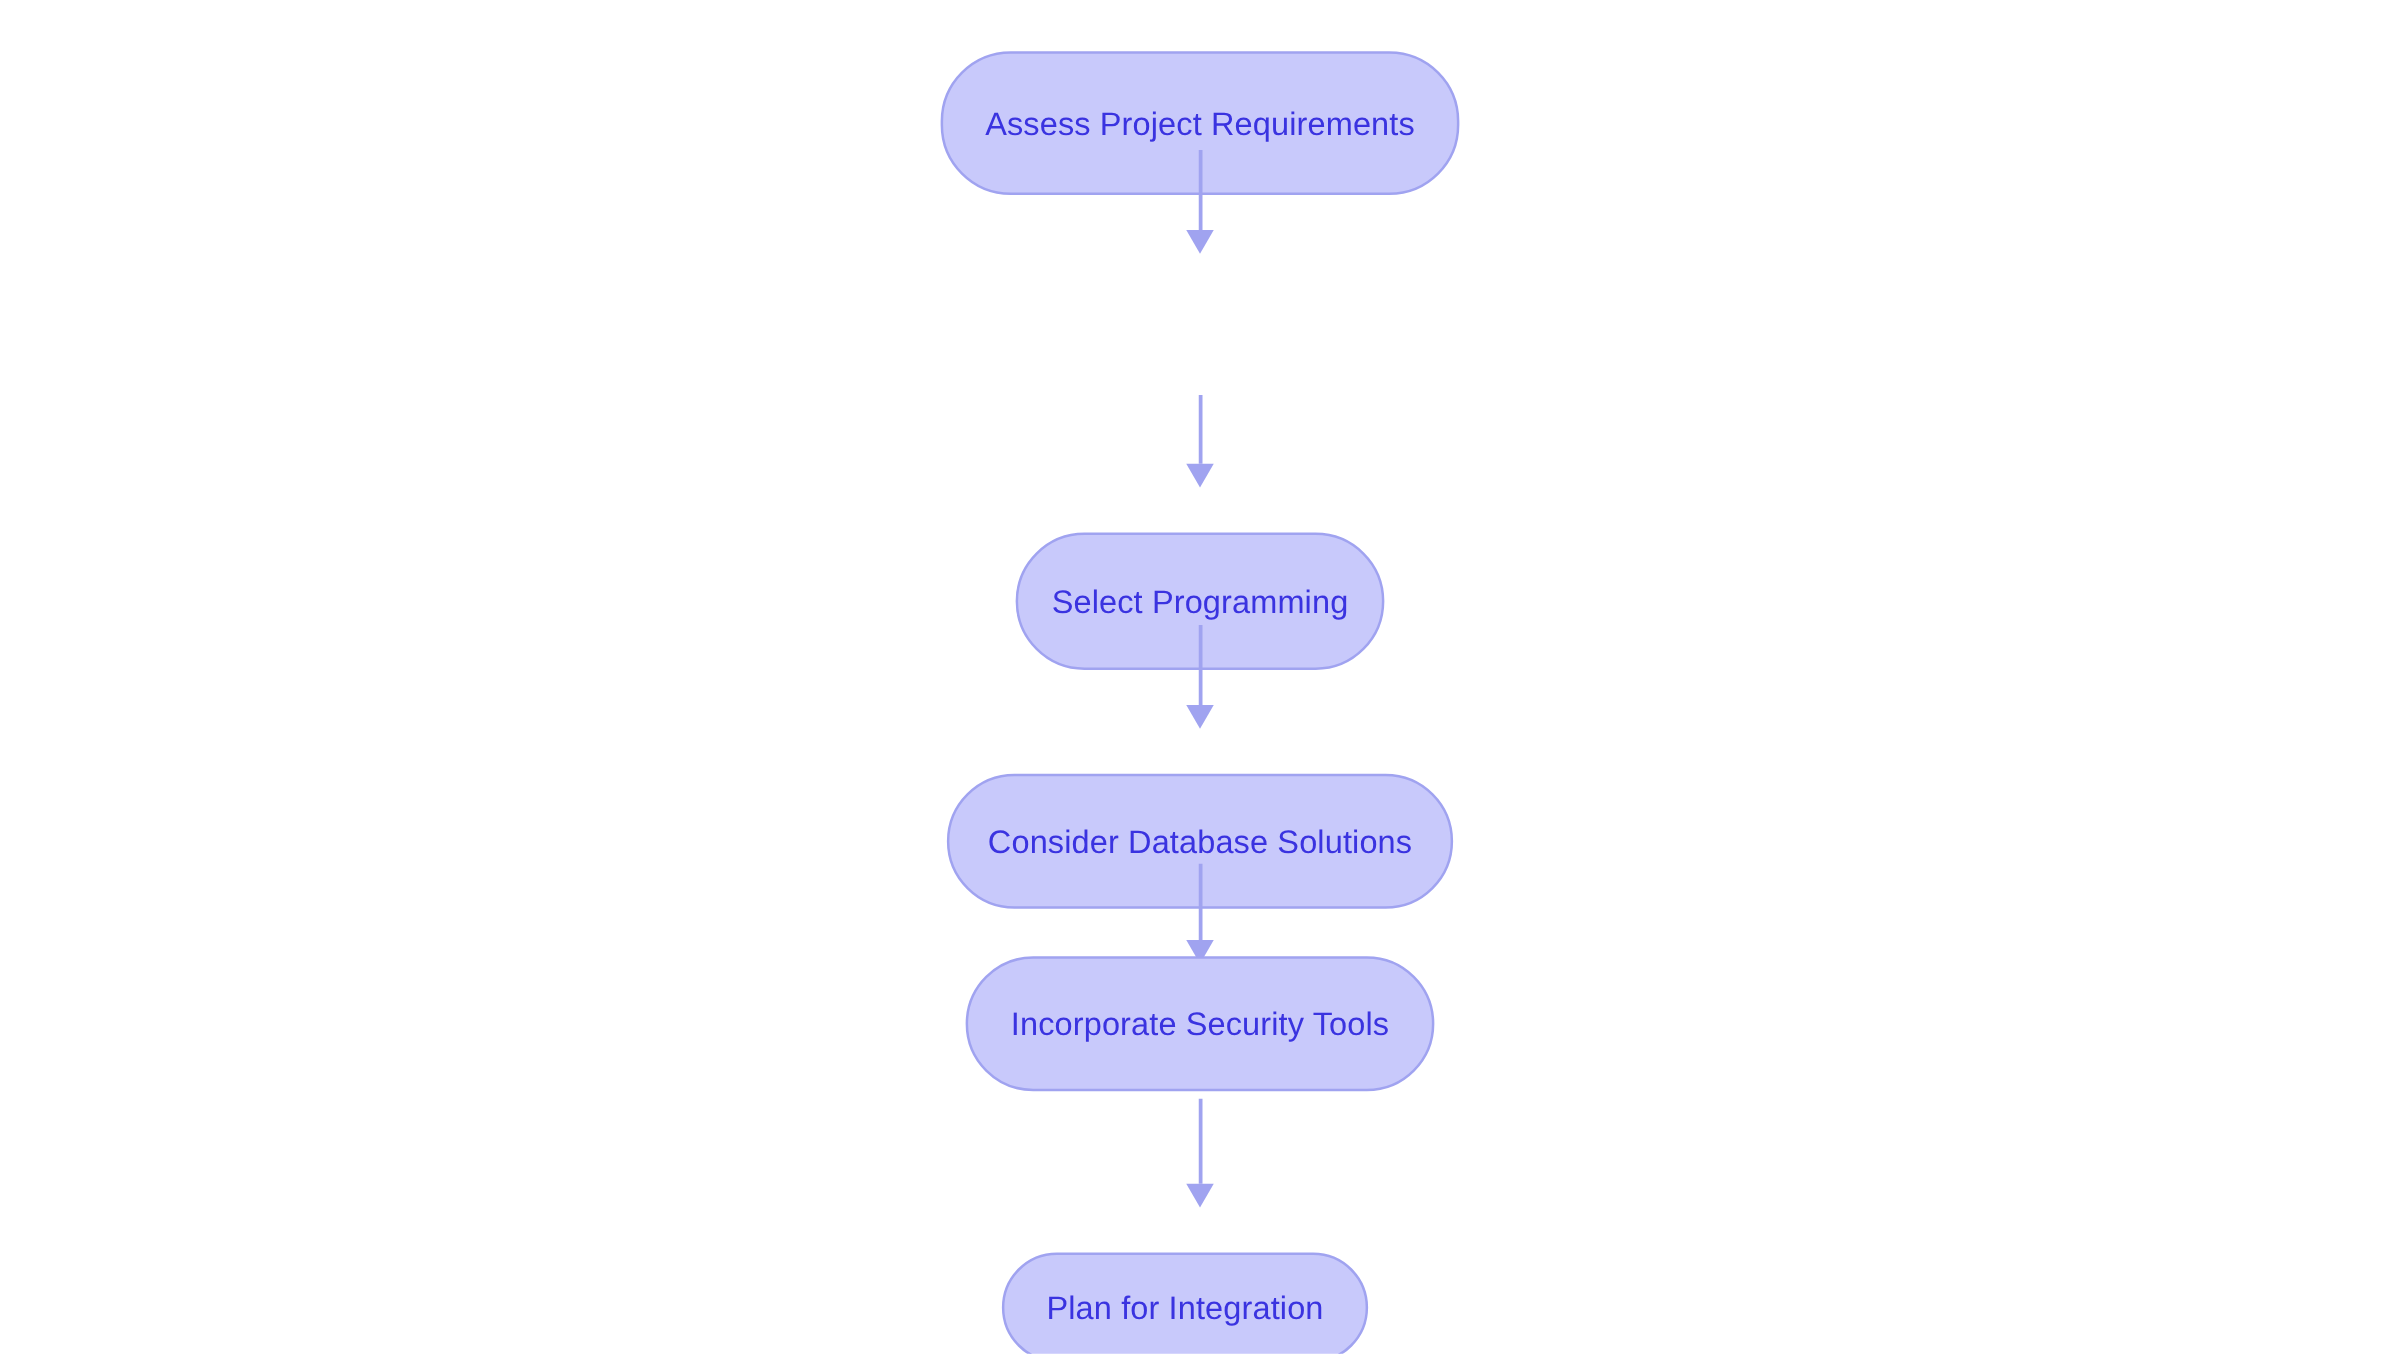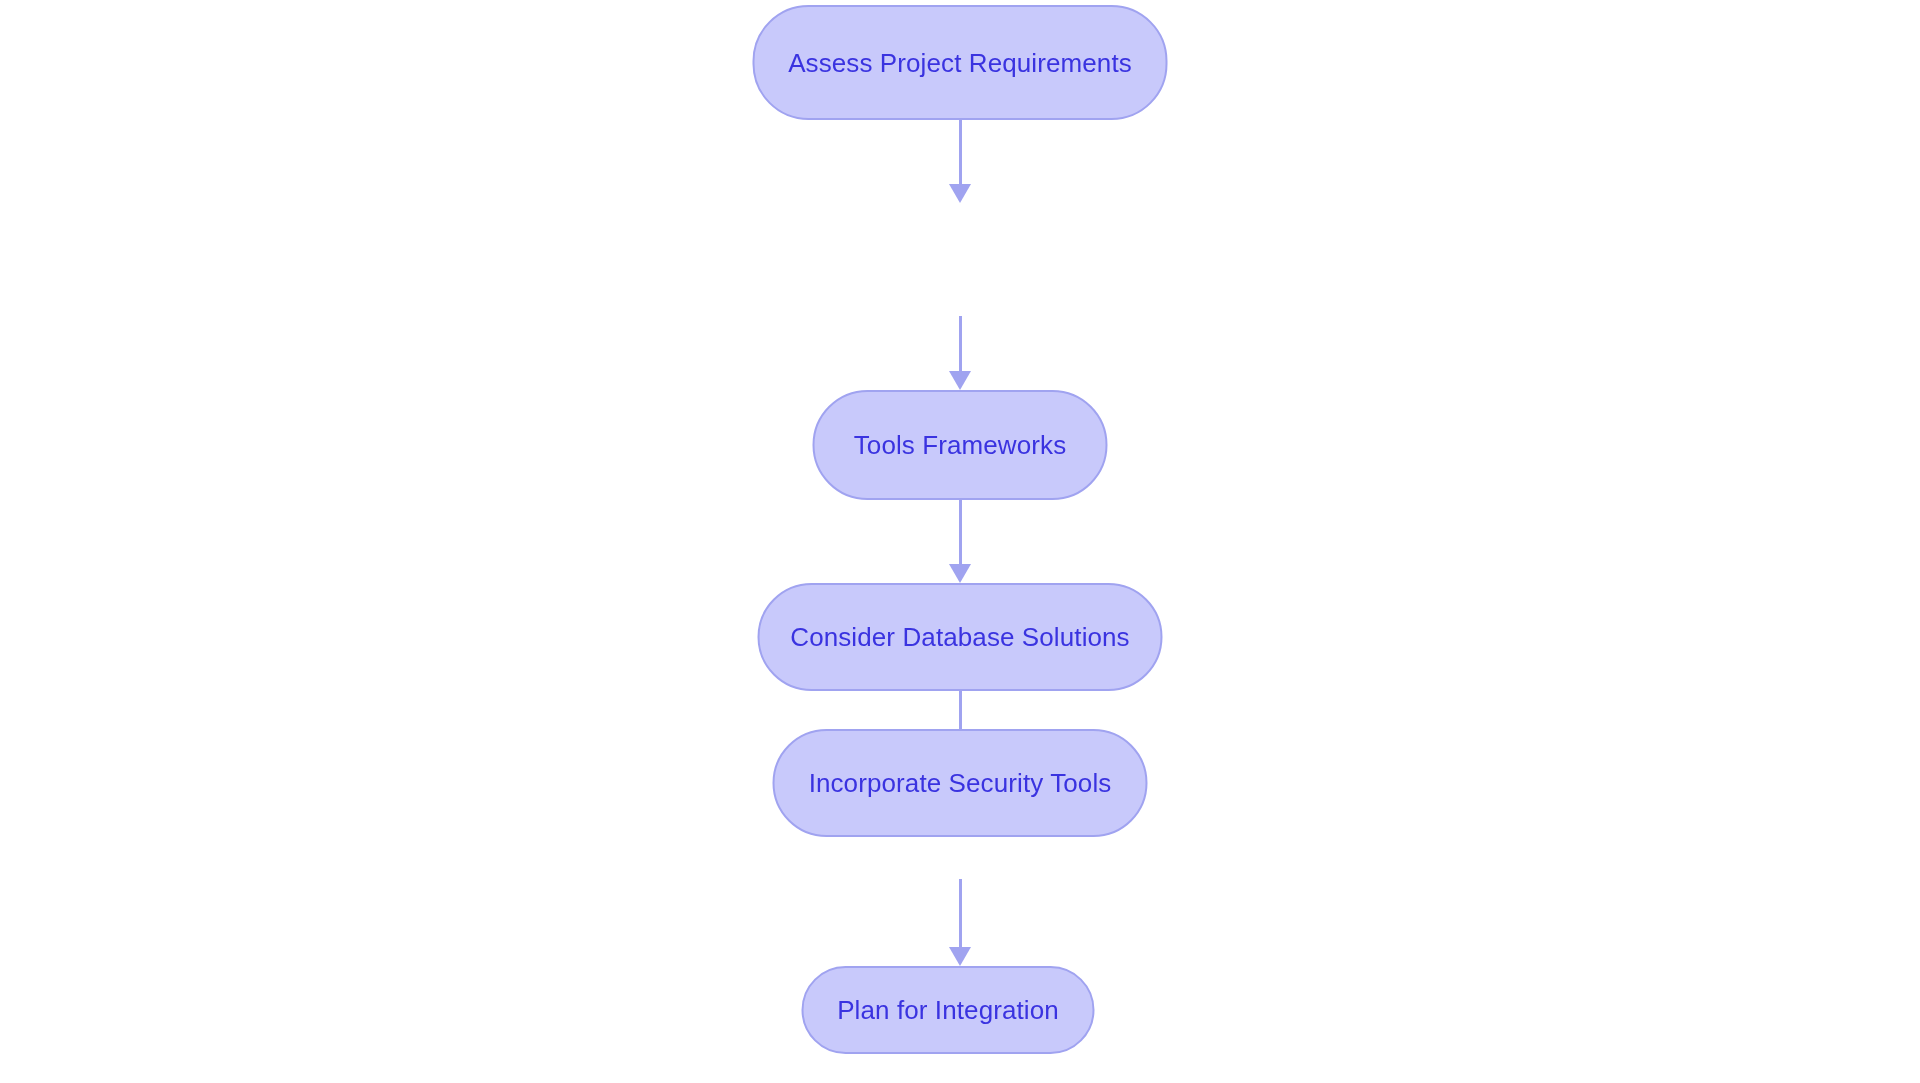--- a/index.html
+++ b/index.html
@@ -27,20 +27,21 @@
     position: absolute;
     box-sizing: border-box;
     display: flex;
     align-items: center;
     justify-content: center;
     background: #c8c9fb;
     border: 2px solid #a0a3f0;
     border-radius: 56px;
     transform: translateX(-50%);
     user-select: none;
+    margin-top: 36px;
   }
   .node-label {
     color: #3a33e0;
     font-size: 26px;
     font-weight: 400;
     letter-spacing: 0.1px;
     white-space: nowrap;
     line-height: 1;
   }
 
@@ -85,21 +86,21 @@
     <div class="head"></div>
   </div>
 
 
   <div class="connector" style="left:960px; top:316px; height:74px;">
     <div class="stem" style="height:55px;"></div>
     <div class="head"></div>
   </div>
 
   <div class="node" style="left:960px; top:390px; width:295px; height:110px;">
-    <span class="node-label">Tools Frameworks</span>
+    <span class="node-label">Select Programming</span>
   </div>
 
   <div class="connector" style="left:960px; top:500px; height:83px;">
     <div class="stem" style="height:64px;"></div>
     <div class="head"></div>
   </div>
 
   <div class="node" style="left:960px; top:583px; width:405px; height:108px;">
     <span class="node-label">Consider Database Solutions</span>
   </div>

